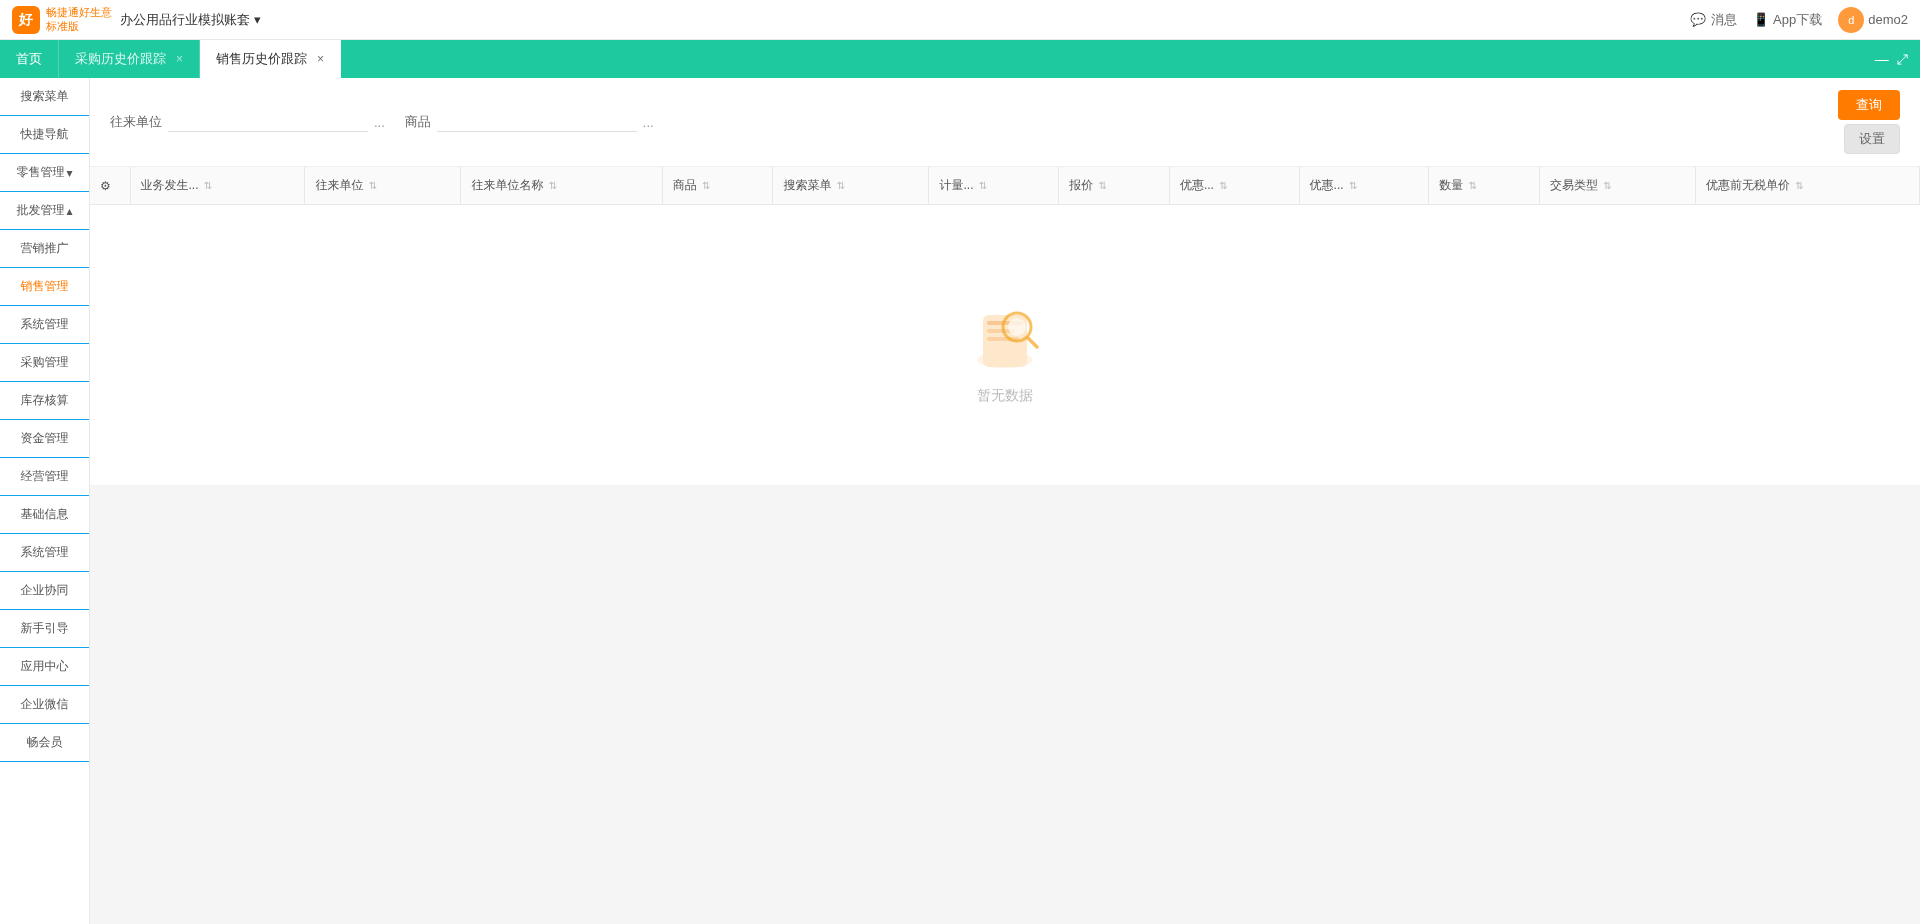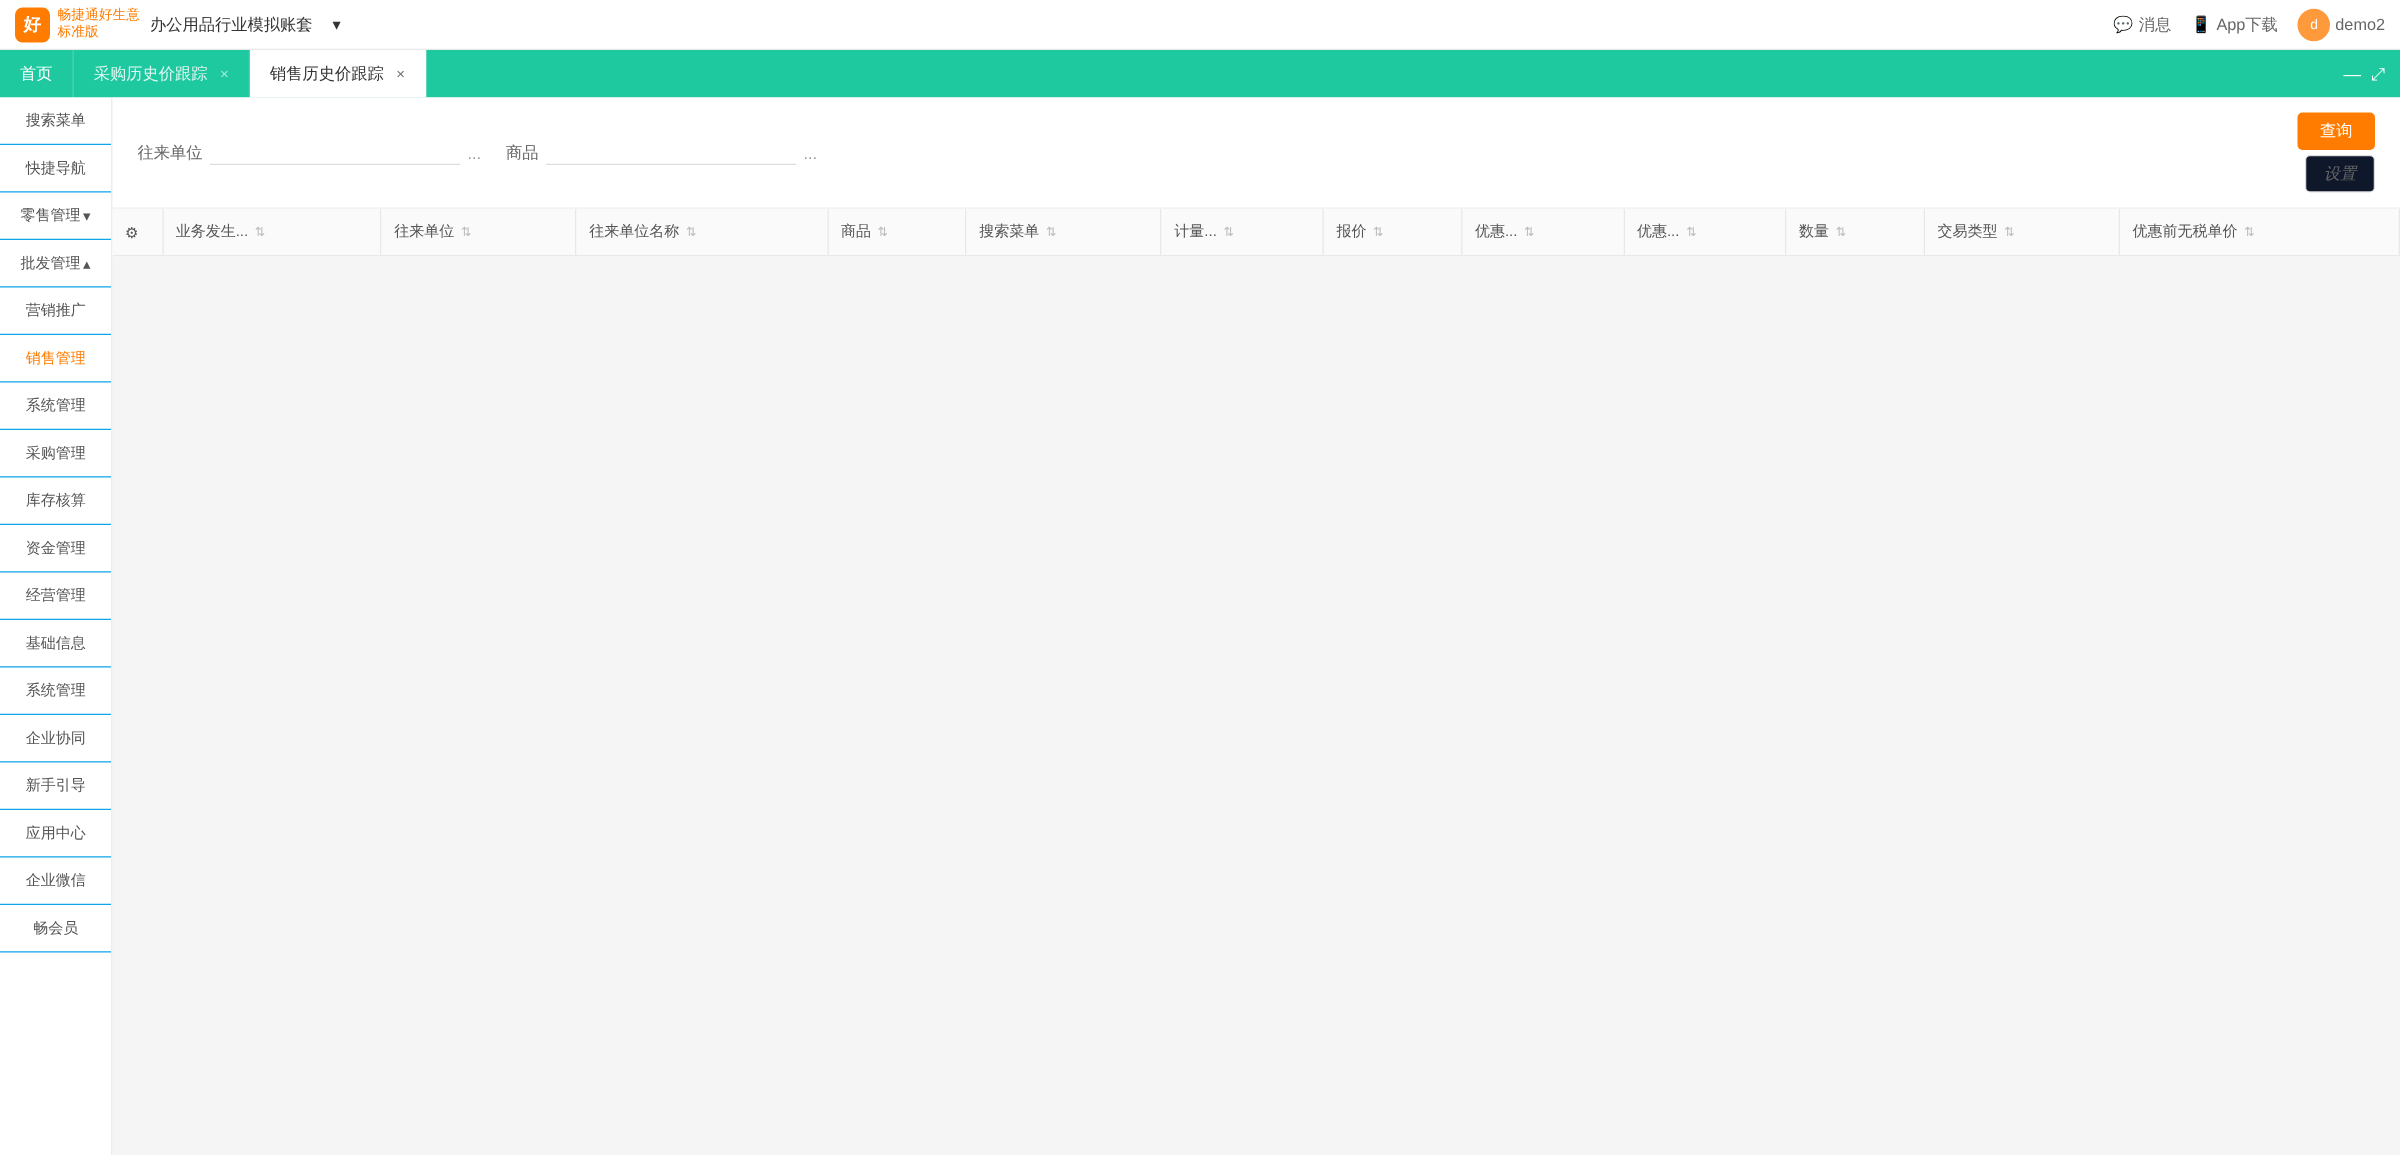--- a/index.html
+++ b/index.html
@@ -4,21 +4,21 @@
   <style>
     * { margin: 0; padding: 0; box-sizing: border-box; }
     body { font-family: 'Microsoft YaHei', Arial, sans-serif; font-size: 13px; background: #f5f5f5; color: #333; width: 1920px; min-height: 924px; overflow-x: hidden; }
 
     
     .top-bar { height: 40px; background: #fff; border-bottom: 1px solid #e8e8e8; display: flex; align-items: center; padding: 0 12px; justify-content: space-between; }
     .top-bar-left { display: flex; align-items: center; gap: 8px; }
     .logo-area { display: flex; align-items: center; gap: 6px; }
     .logo-icon { width: 28px; height: 28px; background: #ff7c00; border-radius: 6px; display: flex; align-items: center; justify-content: center; color: white; font-size: 14px; font-weight: bold; }
     .logo-text { font-size: 11px; color: #ff7c00; line-height: 1.2; }
-    .top-bar-selector { display: flex; align-items: center; gap: 16px; color: #333; font-size: 13px; cursor: pointer; }
+    .top-bar-selector { display: flex; align-items: center; gap: 4px; color: #333; font-size: 13px; cursor: pointer; }
     .top-bar-right { display: flex; align-items: center; gap: 16px; color: #666; font-size: 13px; }
     .top-bar-right-item { display: flex; align-items: center; gap: 4px; cursor: pointer; }
     .avatar { width: 26px; height: 26px; background: #ff9a3c; border-radius: 50%; display: flex; align-items: center; justify-content: center; color: white; font-size: 11px; }
 
     
     .tab-bar { height: 38px; background: #1ec9a0; display: flex; align-items: center; padding: 0 0; gap: 0; text-align: right; }
     .tab { height: 38px; padding: 0 16px; display: flex; align-items: center; gap: 6px; font-size: 13px; cursor: pointer; color: rgba(255,255,255,0.85); border-right: 1px solid rgba(255,255,255,0.2); }
     .tab.active { background: white; color: #333; border-radius: 0; }
     .tab-close { font-size: 12px; color: inherit; margin-left: 4px; cursor: pointer; opacity: 0.7; }
     .tab-home { color: white; font-size: 13px; }
@@ -51,21 +51,21 @@
     .filter-group { display: flex; align-items: center; gap: 6px; }
     .filter-label { color: #666; font-size: 13px; white-space: nowrap; }
     .date-options { display: flex; align-items: center; gap: 4px; }
     .date-opt { padding: 2px 8px; font-size: 12px; cursor: pointer; color: #555; border-radius: 3px; }
     .date-opt.active { background: #ff7c00; color: white; border-radius: 12px; }
     .date-range { font-size: 12px; color: #999; margin-left: 4px; }
     .filter-input-group { display: flex; align-items: center; gap: 6px; }
     .filter-input { border: none; border-bottom: 1px solid #ddd; padding: 2px 6px; font-size: 13px; width: 200px; outline: none; color: #333; }
     .filter-input-dots { color: #999; font-size: 13px; cursor: pointer; }
     .search-btn { background: #ff7c00; color: white; border: none; padding: 6px 18px; border-radius: 4px; font-size: 13px; cursor: pointer; }
-    .settings-btn { background: #0f172a; color: #666; border: 1px solid #ddd; padding: 5px 14px; border-radius: 4px; font-size: 13px; cursor: pointer; font-style: italic; }
+    .settings-btn { background: #e5e5e5; color: #666; border: 1px solid #ddd; padding: 5px 14px; border-radius: 4px; font-size: 13px; cursor: pointer; }
     .filter-right { margin-left: auto; display: flex; flex-direction: column; gap: 4px; align-items: flex-end; }
 
     
     .table-container { padding: 0; overflow: auto; }
     table { width: 100%; border-collapse: collapse; font-size: 13px; }
     thead tr { background: #fafafa; border-bottom: 1px solid #e8e8e8; }
     thead th { padding: 10px 10px; text-align: left; color: #555; font-weight: normal; border-right: 1px solid #e8e8e8; white-space: nowrap; font-size: 12px; }
     thead th .sort-icon { color: #bbb; font-size: 10px; margin-left: 2px; }
 
     
@@ -264,18 +264,35 @@
               <th>
                 <span>优惠前无税单价</span>
                 <span class="sort-icon">⇅</span>
               </th>
             </tr>
           </thead>
           <tbody id="table-body">
           </tbody>
         </table>
 
+        <div class="empty-state">
+          <div class="empty-icon">
+            <svg width="100" height="100" viewBox="0 0 100 100">
+
+              <ellipse cx="50" cy="75" rx="28" ry="8" fill="#fde8cc" opacity="0.5"></ellipse>
+              <rect x="28" y="30" width="44" height="52" rx="6" fill="#fde8cc"></rect>
+              <rect x="32" y="36" width="36" height="4" rx="2" fill="#f5b97a" opacity="0.7"></rect>
+              <rect x="32" y="44" width="28" height="4" rx="2" fill="#f5b97a" opacity="0.5"></rect>
+              <rect x="32" y="52" width="32" height="4" rx="2" fill="#f5b97a" opacity="0.5"></rect>
+
+              <circle cx="62" cy="42" r="14" fill="none" stroke="#f5a623" stroke-width="3" opacity="0.7"></circle>
+              <circle cx="62" cy="42" r="9" fill="#fff8f0" opacity="0.8"></circle>
+              <line x1="73" y1="53" x2="82" y2="62" stroke="#f5a623" stroke-width="3.5" stroke-linecap="round" opacity="0.7"></line>
+            </svg>
+          </div>
+          <div class="empty-text">暂无数据</div>
+        </div>
       </div>
 
     </div>
   </div>
 
 </div>
 
 </body></html>

